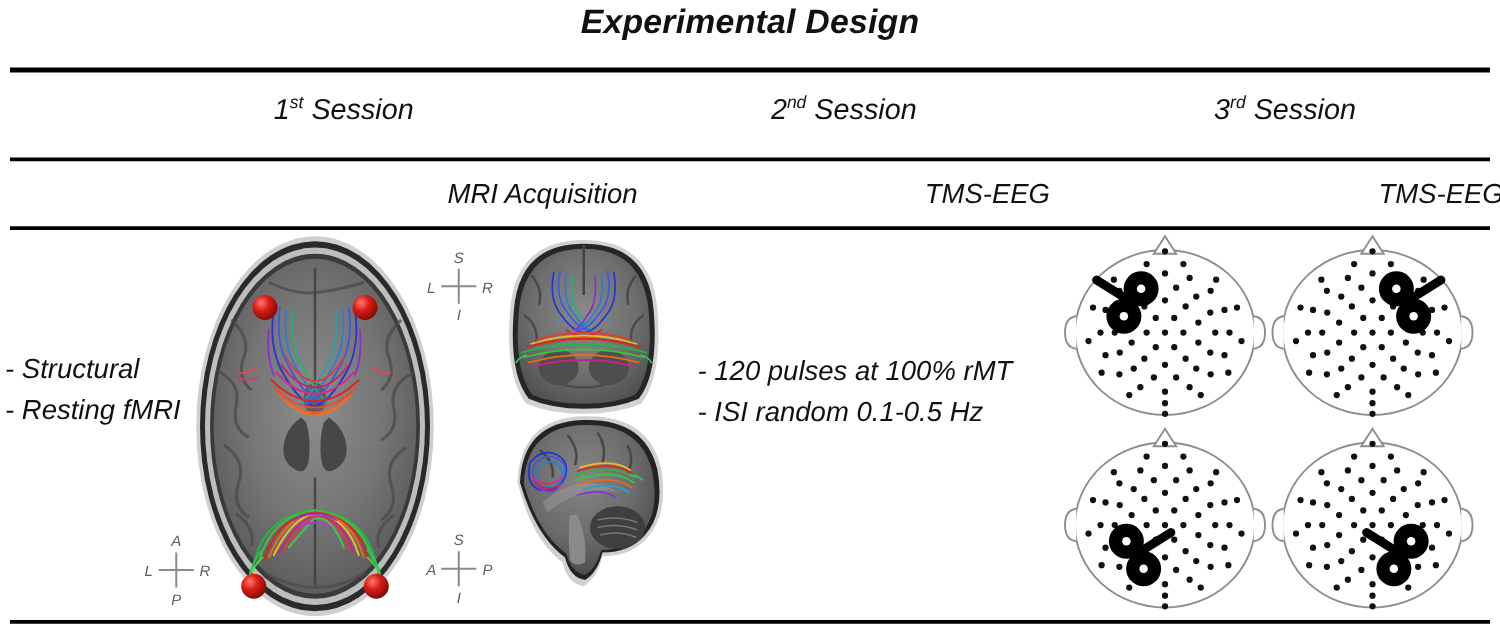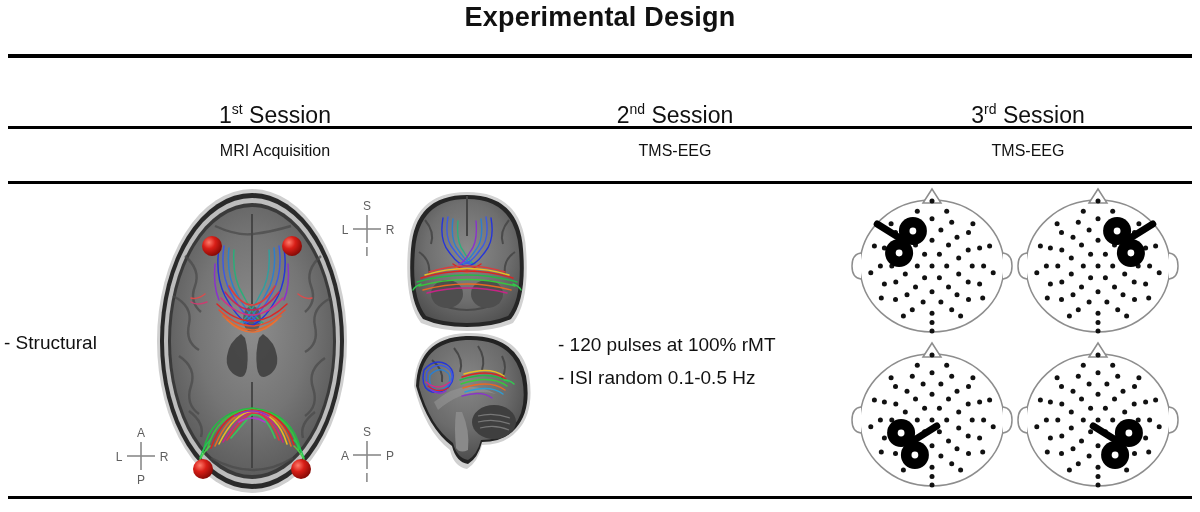--- a/index.html
+++ b/index.html
@@ -1,43 +1,43 @@
 <!DOCTYPE html>
 <html><head>
 <meta charset="utf-8">
 <style>
   html,body{margin:0;padding:0;background:#ffffff;}
   body{
     width:1200px;height:512px;overflow:hidden;
     font-family:"Liberation Sans","DejaVu Sans",sans-serif;
     color:#111;position:relative;
   }
-  .page{position:relative;width:1200px;height:388px;}
+  .page{position:relative;width:1200px;height:388px;font-style:italic;}
 
   .title{
     position:absolute;top:2px;left:0;width:1200px;
     text-align:center;font-size:27px;font-weight:bold;
     letter-spacing:.2px;
   }
 
   .rule{position:absolute;left:8px;width:1184px;background:#000;}
   .rule-top{top:54px;height:4px;}
   .rule-mid{top:126px;height:3px;}
   .rule-sub{top:181px;height:3px;}
   .rule-bot{top:496px;height:3px;}
 
-  .hdr{position:absolute;top:74px;font-size:23px;text-align:center;margin-top:28px;}
+  .hdr{position:absolute;top:74px;font-size:23px;text-align:center;}
   .hdr sup{font-size:14px;vertical-align:super;line-height:0;}
-  .sub{position:absolute;top:142px;font-size:16px;text-align:center;}
+  .sub{position:absolute;top:142px;font-size:22px;text-align:right;}
 
   .col1{left:40px;width:470px;}
   .col2{left:510px;width:330px;}
   .col3{left:853px;width:350px;}
 
-  .bullets{position:absolute;font-size:19px;line-height:31px;white-space:nowrap;margin-top:48px;}
+  .bullets{position:absolute;font-size:22px;line-height:31px;white-space:nowrap;}
   .bul1{left:4px;top:278px;}
   .bul2{left:558px;top:280px;}
   .bullets div{padding:1px 0;}
 
   .panel{position:absolute;}
   .axial{left:145px;top:186px;width:215px;height:310px;}
   .coronal{left:395px;top:190px;width:145px;height:135px;}
   .sagittal{left:398px;top:330px;width:145px;height:135px;}
 
   .orient{position:absolute;font-size:11px;color:#6f6f6f;}
@@ -68,20 +68,21 @@
   <div class="hdr col1"><span>1</span><sup>st</sup><span> Session</span></div>
   <div class="hdr col2"><span>2</span><sup>nd</sup><span> Session</span></div>
   <div class="hdr col3"><span>3</span><sup>rd</sup><span> Session</span></div>
 
   <div class="sub col1">MRI Acquisition</div>
   <div class="sub col2">TMS-EEG</div>
   <div class="sub col3">TMS-EEG</div>
 
   <div class="bullets bul1">
     <div>- Structural</div>
+    <div>- Resting fMRI</div>
   </div>
   <div class="bullets bul2">
     <div>- 120 pulses at 100% rMT</div>
     <div>- ISI random 0.1-0.5 Hz</div>
   </div>
 
   <div class="panel axial">
     <svg viewBox="0 0 215 310" width="215" height="310">
       <defs>
         <radialGradient id="axGrad" cx="50%" cy="45%" r="62%">

